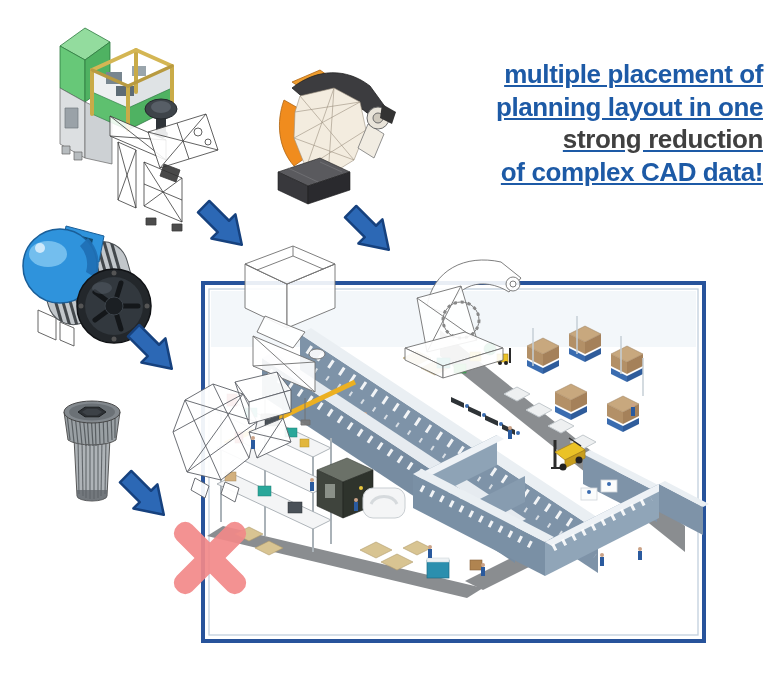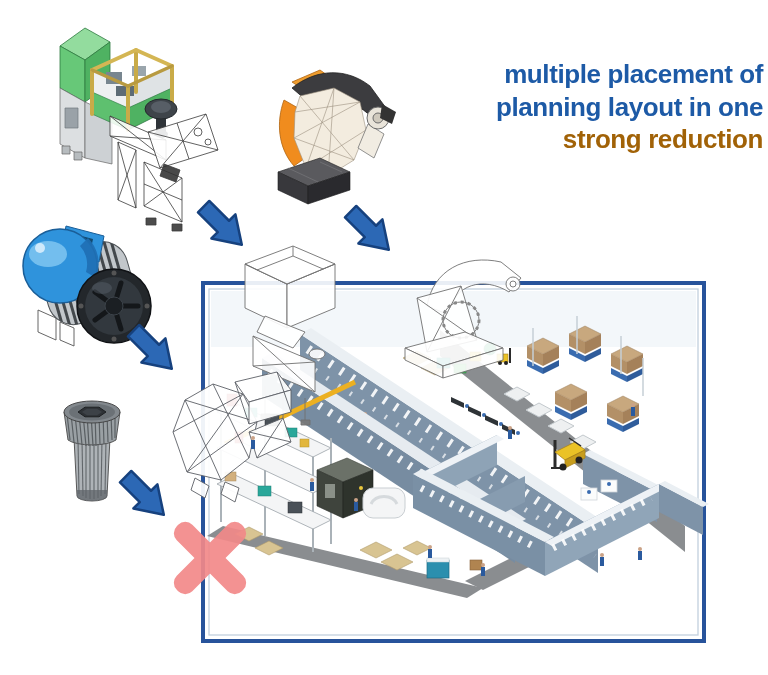--- a/index.html
+++ b/index.html
@@ -13,24 +13,25 @@
   .cap-line{white-space:nowrap;}
   .cap-line.hl{color:#bb0d1d;}
   svg{display:block;}
   .z2{z-index:2}.z3{z-index:3}.z5{z-index:5}
 </style>
 </head>
 <body>
 
 <div class="canvas">
 
-  <div class="caption" style="color: rgb(29, 90, 166);">
+  <div class="caption" style="color: rgb(29, 90, 166); text-decoration: underline;">
       <div class="cap-line">multiple placement of</div>
       <div class="cap-line">planning layout in one</div>
-      <div class="cap-line hl" style="color: #a16207;">strong reduction</div>
+      <div class="cap-line hl" style="color: #404040;">strong reduction</div>
+      <div class="cap-line">of complex CAD data!</div>
     </div>
 
   <svg class="abs z2" style="left:48px;top:12px" width="180" height="230" viewBox="0 0 180 230">
     <g stroke-linejoin="round">
 
       <g stroke="#2e7a40" stroke-width="0.8">
         <polygon points="12,34 37,16 62,30 37,48" fill="#93dc9e"></polygon>
         <polygon points="12,34 37,48 37,90 12,76" fill="#67c878"></polygon>
         <polygon points="37,48 62,30 62,72 37,90" fill="#4fb262"></polygon>
       </g>

